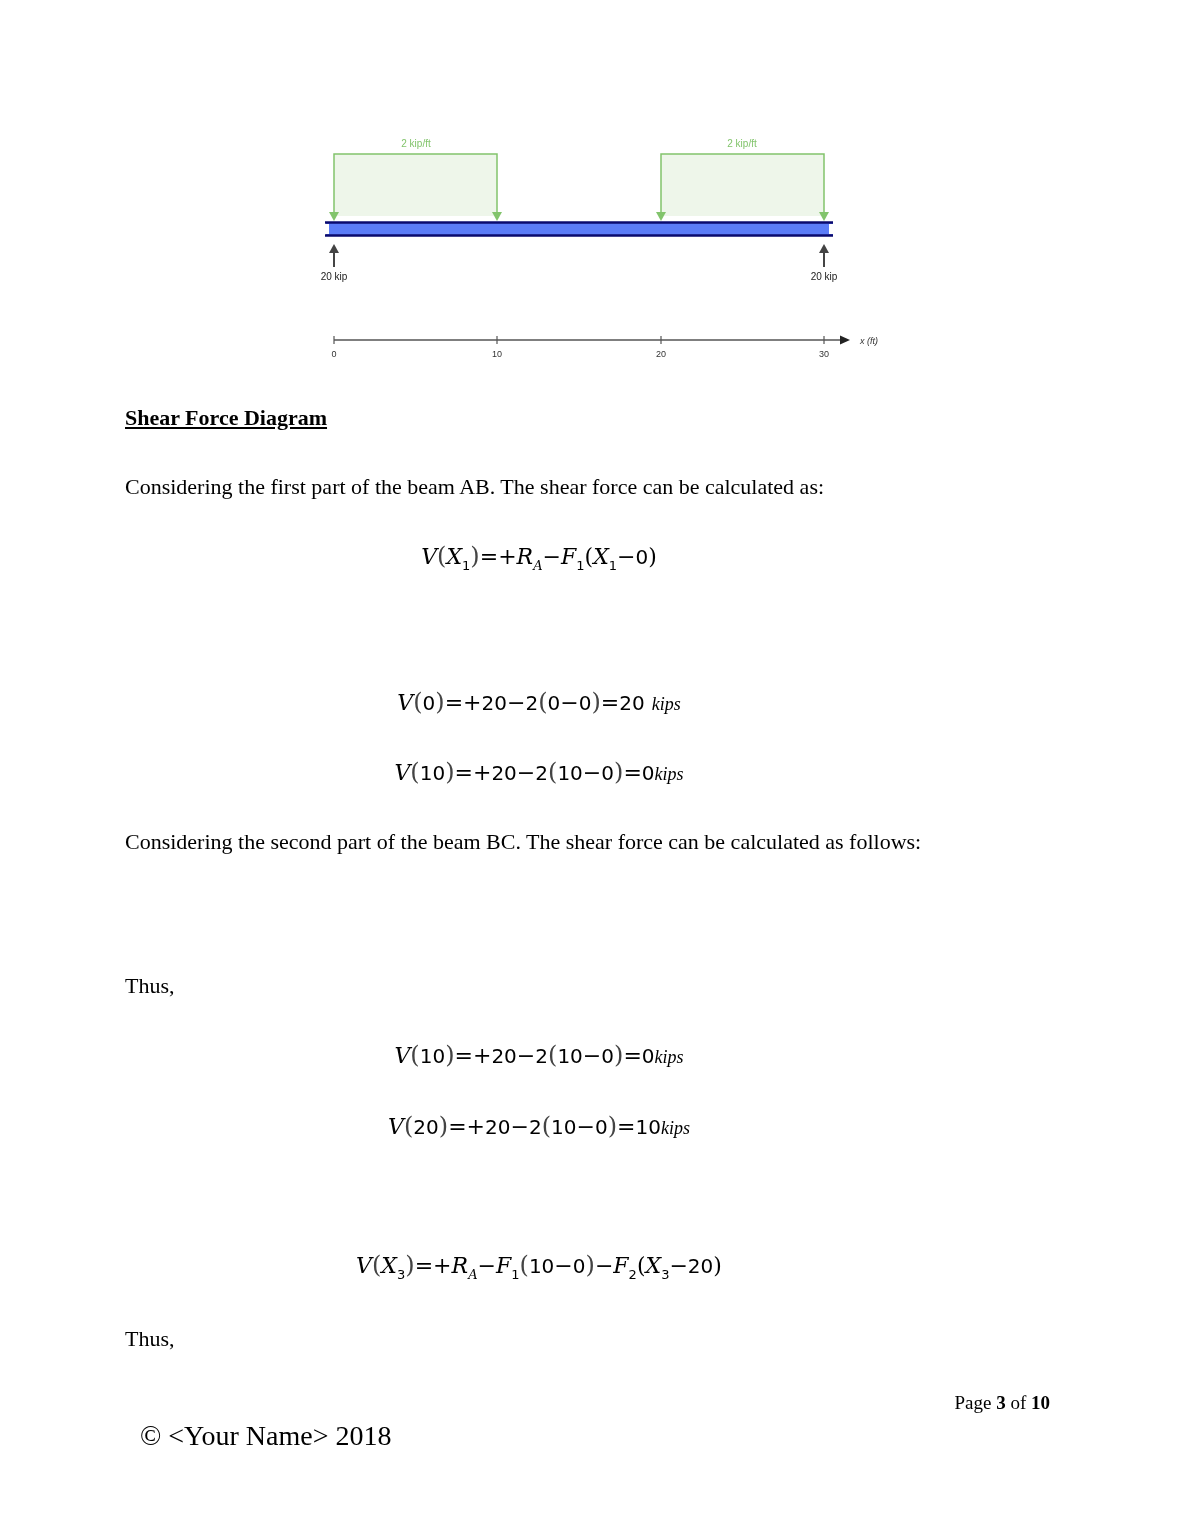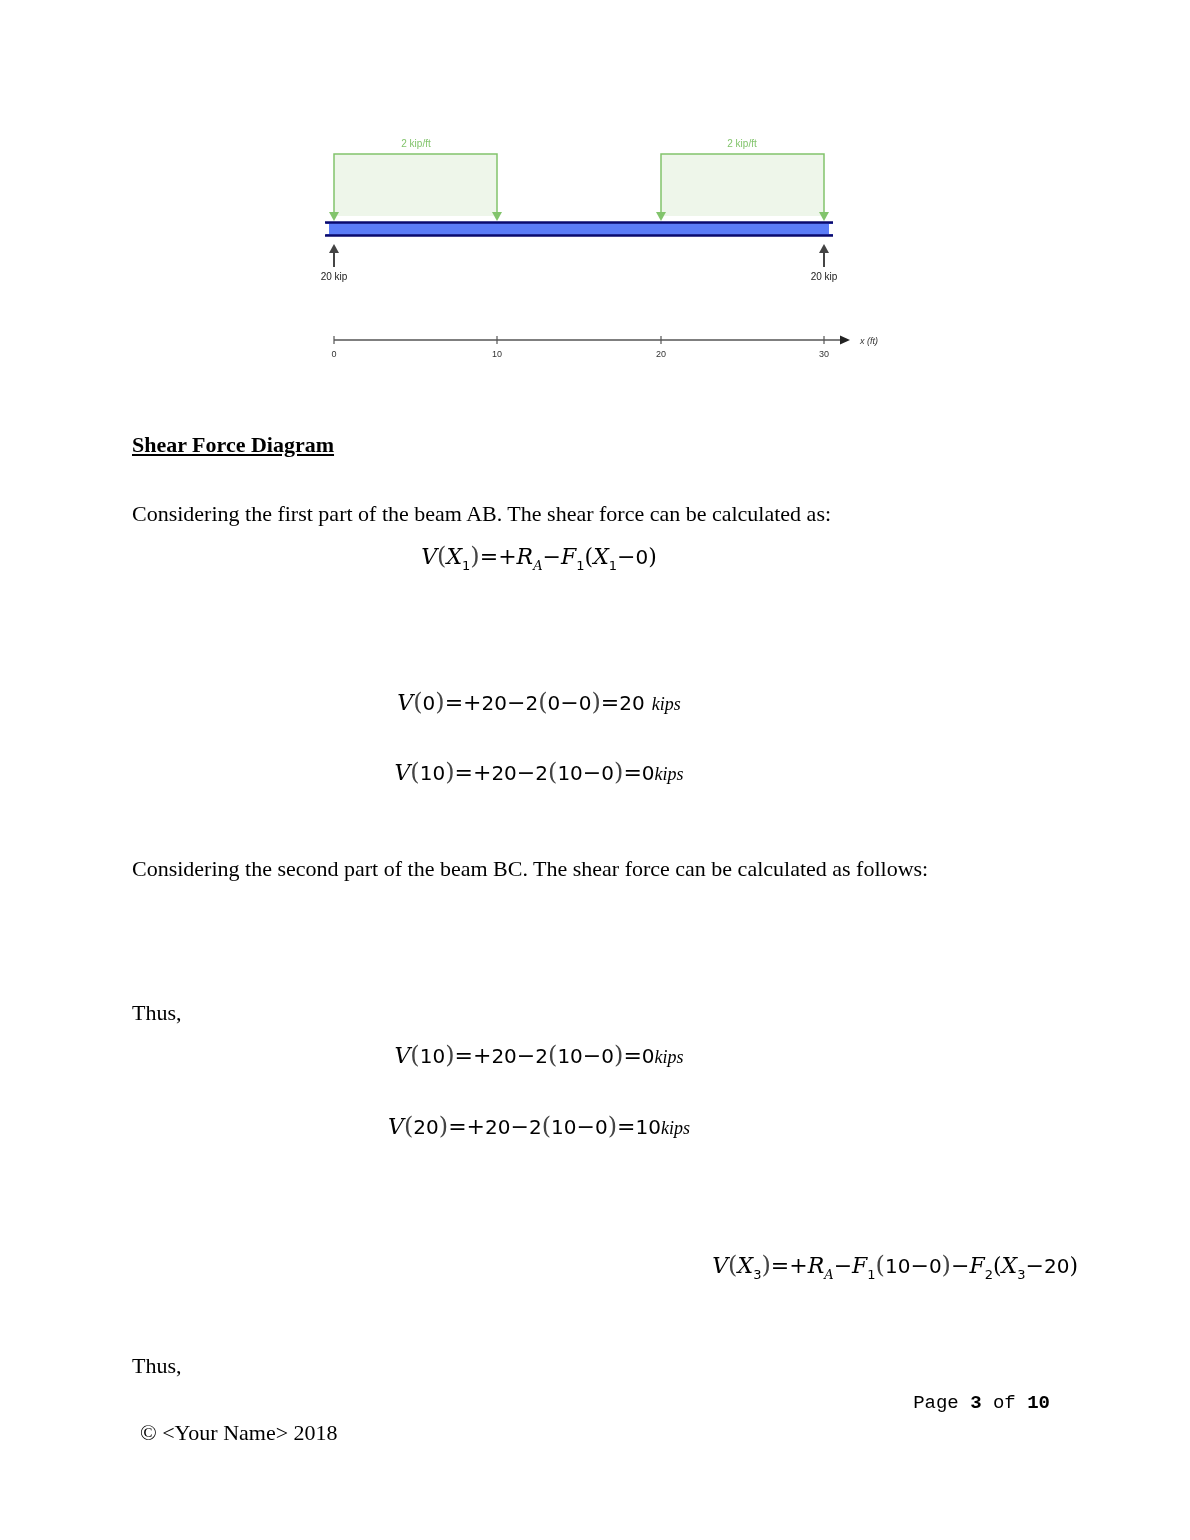--- a/index.html
+++ b/index.html
@@ -1,32 +1,32 @@
 <!DOCTYPE html>
 <html><head>
   <meta charset="utf-8">
   <style>
     html, body { margin: 0; padding: 0; background: #ffffff; }
     body { width: 1190px; height: 1540px; position: relative; overflow: hidden; font-family: "Liberation Serif", serif; color: #000; }
     .page { position: absolute; left: 0; top: 0; width: 1190px; height: 1540px; }
     #beam-figure { position: absolute; left: 310px; top: 130px; width: 590px; height: 240px; }
-    .txt { position: absolute; left: 132px; font-size: 22px; line-height: 26px; white-space: nowrap; margin-top: 27px; }
+    .txt { position: absolute; left: 125px; font-size: 22px; line-height: 26px; white-space: nowrap; }
     .heading { font-weight: bold; text-decoration: underline; }
     .eq { position: absolute; left: 0; width: 1078px; text-align: center; font-size: 22px; line-height: 28px; white-space: nowrap; font-family: "DejaVu Serif", serif; }
     .eq .v { font-style: italic; }
     .eq .n { font-family: "DejaVu Sans", sans-serif; font-size: 20px; }
     .eq .sub { font-size: 13px; vertical-align: -6px; font-style: normal; font-family: "DejaVu Sans", sans-serif; }
     .eq .subi { font-size: 13px; vertical-align: -6px; font-style: italic; }
     .eq .par { font-weight: 200; color: #444; font-size: 24px; }
     .eq .unit { font-style: italic; font-family: "Liberation Serif", serif; font-size: 18px; }
     .inline-var { font-style: italic; font-size: 22px; }
     .inline-sub { font-size: 12px; vertical-align: -5px; }
-    .footer-page { position: absolute; right: 140px; top: 1392px; font-family: Liberation Mono, monospace; font-size: 19px; }
+    .footer-page { position: absolute; right: 140px; top: 1392px; font-family: Liberation Serif, serif; font-size: 19px; }
     .footer-page b { font-weight: bold; }
-    .footer-copy { position: absolute; left: 140px; top: 1420px; font-size: 22px; }
+    .footer-copy { position: absolute; left: 140px; top: 1420px; font-size: 28px; }
   </style>
 </head>
 <body>
 
 <div class="page">
 
   <svg id="beam-figure" viewBox="0 0 590 240" width="590" height="240">
     <defs>
       <marker id="arrG" markerWidth="10" markerHeight="10" refX="5" refY="8" orient="auto" markerUnits="userSpaceOnUse">
         <path d="M0,0 L10,0 L5,9 Z" fill="#82c46c"></path>
@@ -107,21 +107,21 @@
 
   <div class="eq" style="top:1041px;">
     <span class="v">V</span><span class="par">(</span><span class="n">10</span><span class="par">)</span>=+<span class="n">20</span>−<span class="n">2</span><span class="par">(</span><span class="n">10</span>−<span class="n">0</span><span class="par">)</span>=<span class="n">0</span><span class="unit">kips</span>
   </div>
 
   <div class="eq" style="top:1112px;">
     <span class="v">V</span><span class="par">(</span><span class="n">20</span><span class="par">)</span>=+<span class="n">20</span>−<span class="n">2</span><span class="par">(</span><span class="n">10</span>−<span class="n">0</span><span class="par">)</span>=<span class="n">10</span><span class="unit">kips</span>
   </div>
 
 
-  <div class="eq" style="top:1251px;text-align:right;">
+  <div class="eq" style="top:1251px;">
     <span class="v">V</span><span class="par">(</span><span class="v">X</span><span class="sub">3</span><span class="par">)</span>=+<span class="v">R</span><span class="subi">A</span>−<span class="v">F</span><span class="sub">1</span><span class="par">(</span><span class="n">10</span>−<span class="n">0</span><span class="par">)</span>−<span class="v">F</span><span class="sub">2</span>(<span class="v">X</span><span class="sub">3</span>−<span class="n">20</span>)
   </div>
 
   <div class="txt" style="top:1326px;">Thus,</div>
 
   <div class="footer-page">
     <span>Page</span>
     <b>3</b>
     <span>of</span>
     <b>10</b>

